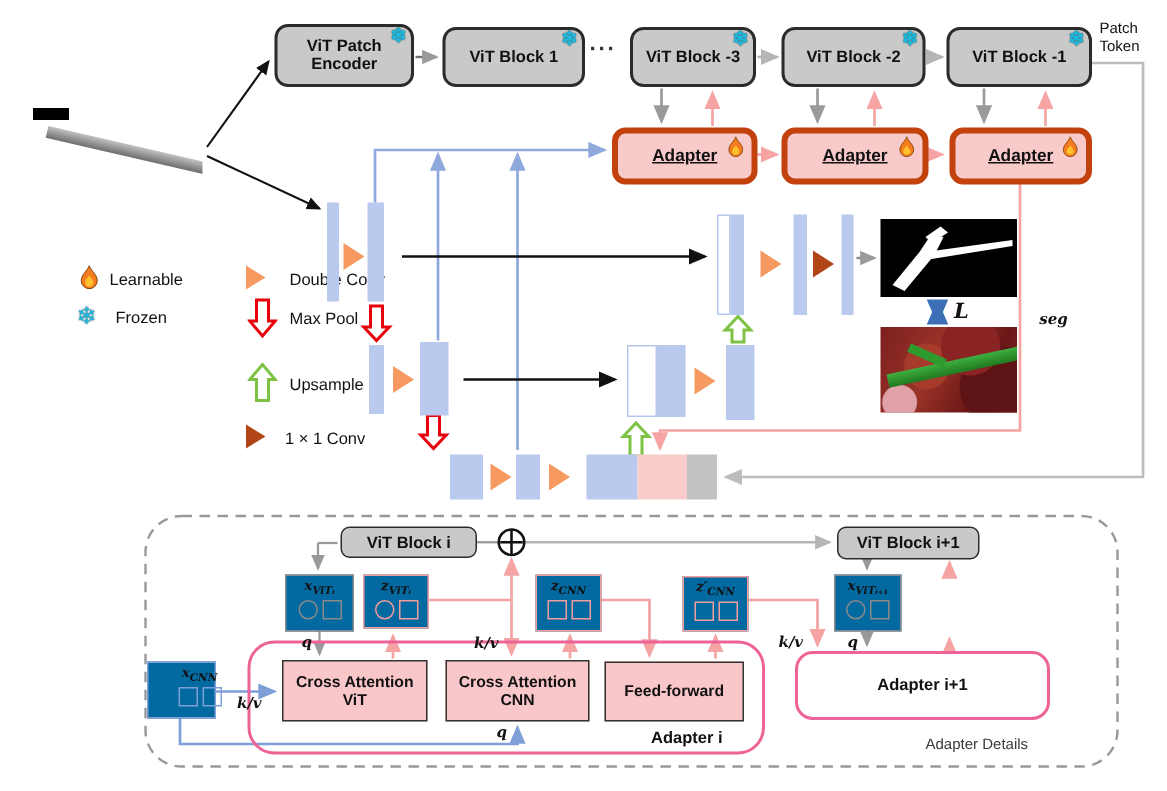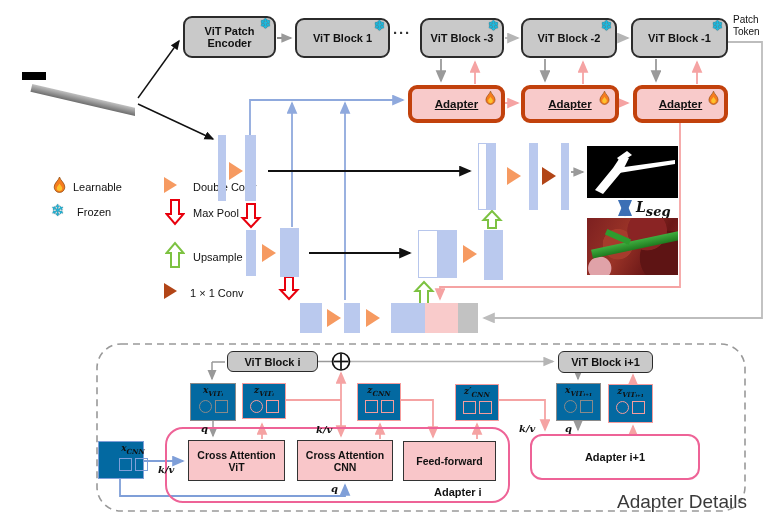--- a/index.html
+++ b/index.html
@@ -46,21 +46,21 @@
   .cab{position:absolute;background:#f9c6c9;border:1.6px solid #333;box-sizing:border-box;
        display:flex;flex-direction:column;align-items:center;justify-content:center;
        font-weight:bold;font-size:10.5px;line-height:12px;text-align:center;}
   .adpframe{position:absolute;border:2px solid #ee6397;border-radius:18px;box-sizing:border-box;}
   .adp1{position:absolute;background:#fff;border:2px solid #ee6397;border-radius:12px;
         display:flex;align-items:center;justify-content:center;font-weight:bold;font-size:11px;
         box-sizing:border-box;}
   .var{font-family:"DejaVu Serif",serif;font-style:italic;font-weight:bold;}
   .port{position:absolute;font-family:"DejaVu Serif",serif;font-style:italic;font-weight:bold;
         font-size:10px;color:#111;}
-  .frame-label{position:absolute;font-size:19px;color:#3a3a3a;}
+  .frame-label{position:absolute;font-size:10px;color:#3a3a3a;}
   
   .photo{position:absolute;overflow:hidden;}
   .dots{position:absolute;font-weight:bold;font-size:15px;color:#333;letter-spacing:1px;}
   .ptoken{position:absolute;font-size:10px;line-height:12px;color:#111;}
 </style>
 </head>
 <body>
 
 <div id="fig">
 
@@ -302,21 +302,21 @@
 
   <div class="photo" style="left:587px;top:146px;width:91px;height:52px;background:#000;">
     <svg width="91" height="52" viewBox="0 0 91 52">
       <polygon points="8,44 26,22 34,10 42,12 36,24 16,48" fill="#fff"></polygon>
       <polygon points="30,22 88,14 88,18 32,27" fill="#fff"></polygon>
       <polygon points="30,12 40,5 45,9 34,16" fill="#fff"></polygon>
     </svg>
   </div>
 
   <span class="abs" style="left:636px;top:199px;font-size:14px;">
-    <span class="var">L</span><sub class="var" style="font-size:13px;">seg</sub>
+    <span class="var">L</span><sub class="var" style="font-size:10px;margin-left:47px;">seg</sub>
   </span>
 
   <div class="photo" style="left:587px;top:218px;width:91px;height:57px;
               background:
               radial-gradient(circle at 14% 88%, #e0a2a8 0 12%, rgba(0,0,0,0) 13%),
               radial-gradient(circle at 66% 22%, #8a2424 0 26%, rgba(0,0,0,0) 27%),
               radial-gradient(circle at 34% 46%, #a63b2c 0 22%, rgba(0,0,0,0) 23%),
               radial-gradient(circle at 88% 70%, #5e1414 0 30%, rgba(0,0,0,0) 31%),
               linear-gradient(118deg,#7c2020,#9a3327 40%,#6b1717 72%,#8a2a2a);">
     <div class="abs" style="left:4px;top:22px;width:92px;height:9px;transform:rotate(-12deg);
@@ -362,27 +362,20 @@
         <span class="shape-square"></span>
       </span>
   </div>
   <div class="tok" style="left:556px;top:383px;width:45px;height:38px;">
     <span class="lbl"><span class="var">x</span><sub class="var" style="font-size:7px;">ViTᵢ₊₁</sub></span>
     <span class="shapes">
         <span class="shape-circle"></span>
         <span class="shape-square"></span>
       </span>
   </div>
-  <div class="tok pink" style="left:608px;top:384px;width:45px;height:39px;">
-    <span class="lbl"><span class="var">z</span><sub class="var" style="font-size:7px;">ViTᵢ₊₁</sub></span>
-    <span class="shapes">
-        <span class="shape-circle"></span>
-        <span class="shape-square"></span>
-      </span>
-  </div>
   <div class="tok blue" style="left:98px;top:441px;width:46px;height:38px;">
     <span class="lbl"><span class="var">x</span><sub class="var" style="font-size:7px;">CNN</sub></span>
     <span class="shapes">
         <span class="shape-square"></span>
         <span class="shape-square"></span>
       </span>
   </div>
 
   <div class="cab" style="left:188px;top:440px;width:97px;height:41px;">
     <span>Cross Attention</span>

